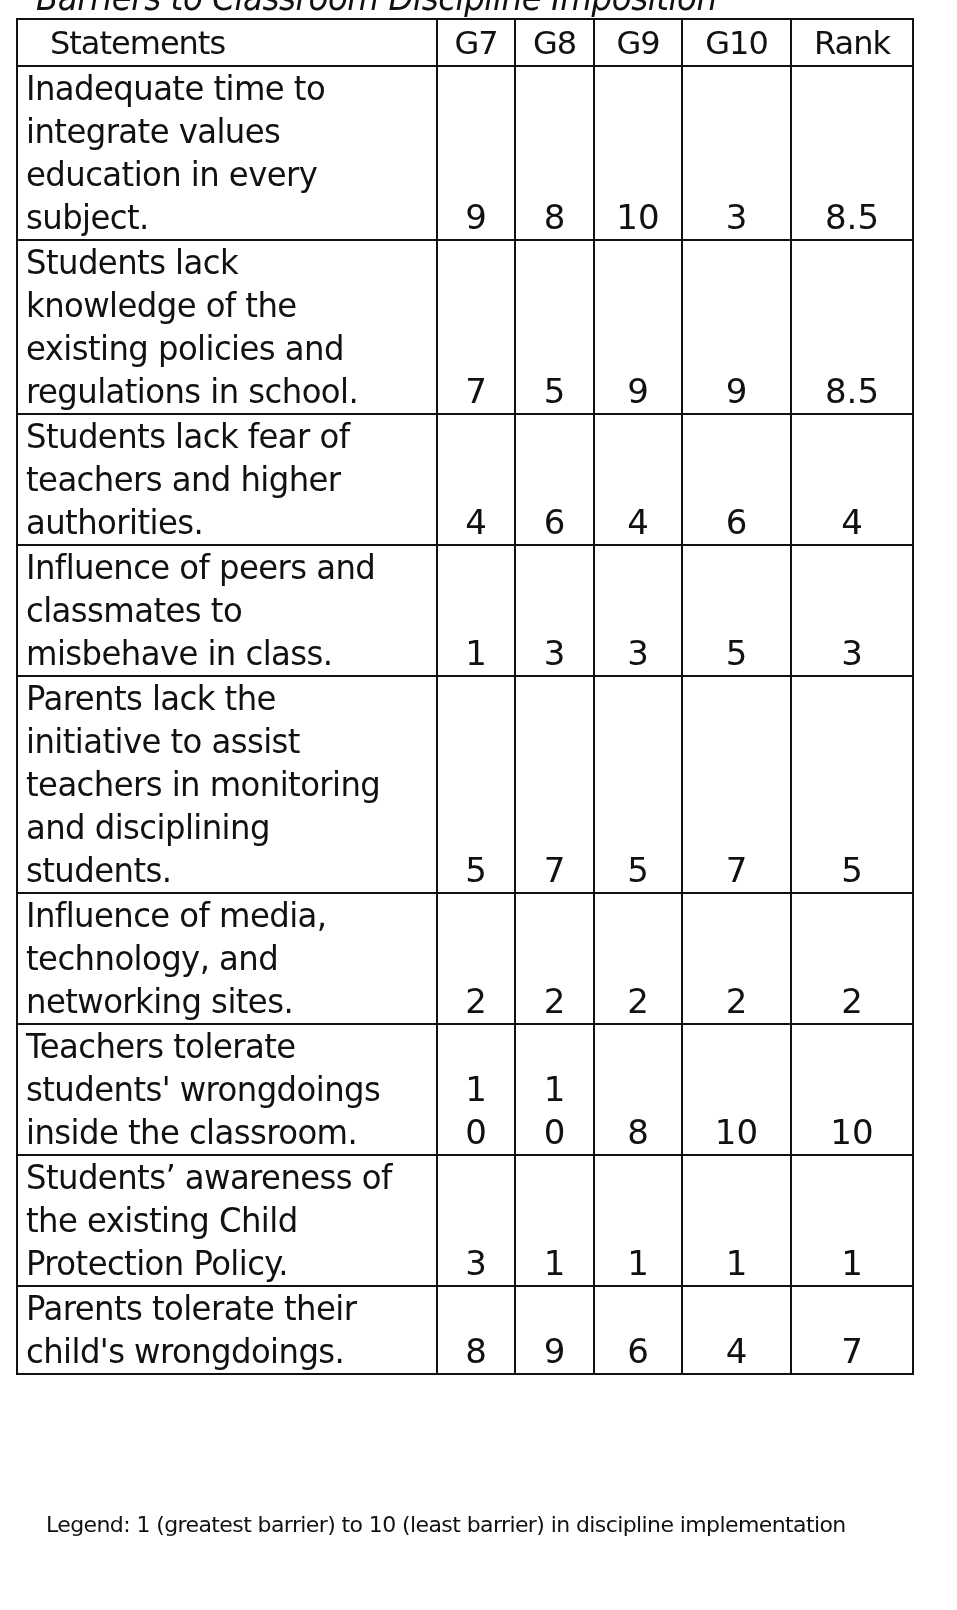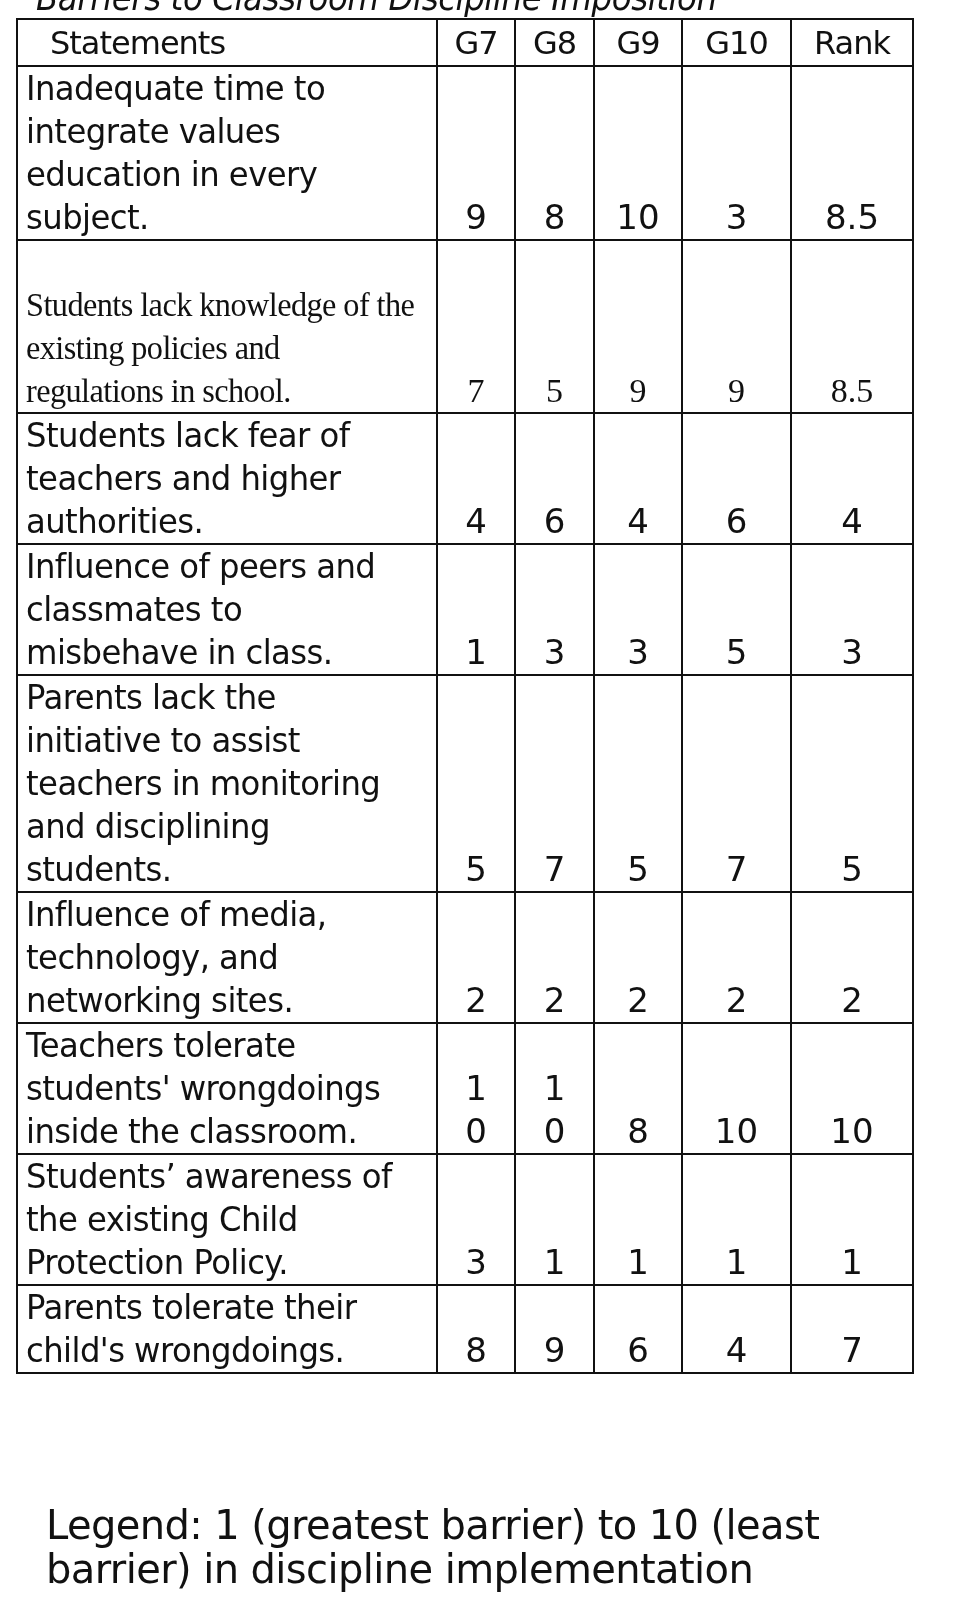--- a/index.html
+++ b/index.html
@@ -8,21 +8,21 @@
   .caption { position:absolute; left:36px; top:-22px; font-size:35px; font-style:italic;
              white-space:nowrap; letter-spacing:-0.5px; transform:scaleX(0.93); transform-origin:left; }
   table { position:absolute; left:16px; top:18px; border-collapse:collapse; table-layout:fixed; }
   td, th { border:2px solid #111; padding:0; font-weight:normal; }
   th { font-size:32px; height:45px; vertical-align:middle; text-align:center; letter-spacing:-1px; }
   th.stmt { text-align:left; padding-left:32px; }
   td.stmt { font-size:34px; line-height:43px; padding-left:8px; vertical-align:bottom;
             letter-spacing:-0.6px; }
   td.num { font-size:34px; line-height:43px; text-align:center; vertical-align:bottom; }
   td.num.wrap { word-break:break-all; padding:0 18px; }
-  .legend { position:absolute; left:46px; top:1503px; font-size:40px; line-height:44px;
+  .legend { position:absolute; left:46px; top:1503px; font-size:22px; line-height:44px;
             width:880px; letter-spacing:-0.6px; }
   .stmt-text { display:block; transform:scaleX(0.95); transform-origin:left bottom; }
 </style>
 </head>
 <body>
 
 <div class="caption">Barriers to Classroom Discipline Imposition</div>
 
 <table>
   <colgroup>
@@ -47,21 +47,21 @@
       <tr style="height: 172px;">
         <td class="stmt">
           <span class="stmt-text">Inadequate time to integrate values education in every subject.</span>
         </td>
         <td class="num wrap">9</td>
         <td class="num wrap">8</td>
         <td class="num">10</td>
         <td class="num">3</td>
         <td class="num">8.5</td>
       </tr>
-      <tr style="height: 173px; font-family: Liberation Serif, serif;">
+      <tr style="height: 173px;">
         <td class="stmt">
           <span class="stmt-text">Students lack knowledge of the existing policies and regulations in school.</span>
         </td>
         <td class="num wrap">7</td>
         <td class="num wrap">5</td>
         <td class="num">9</td>
         <td class="num">9</td>
         <td class="num">8.5</td>
       </tr>
       <tr style="height: 131px;">

